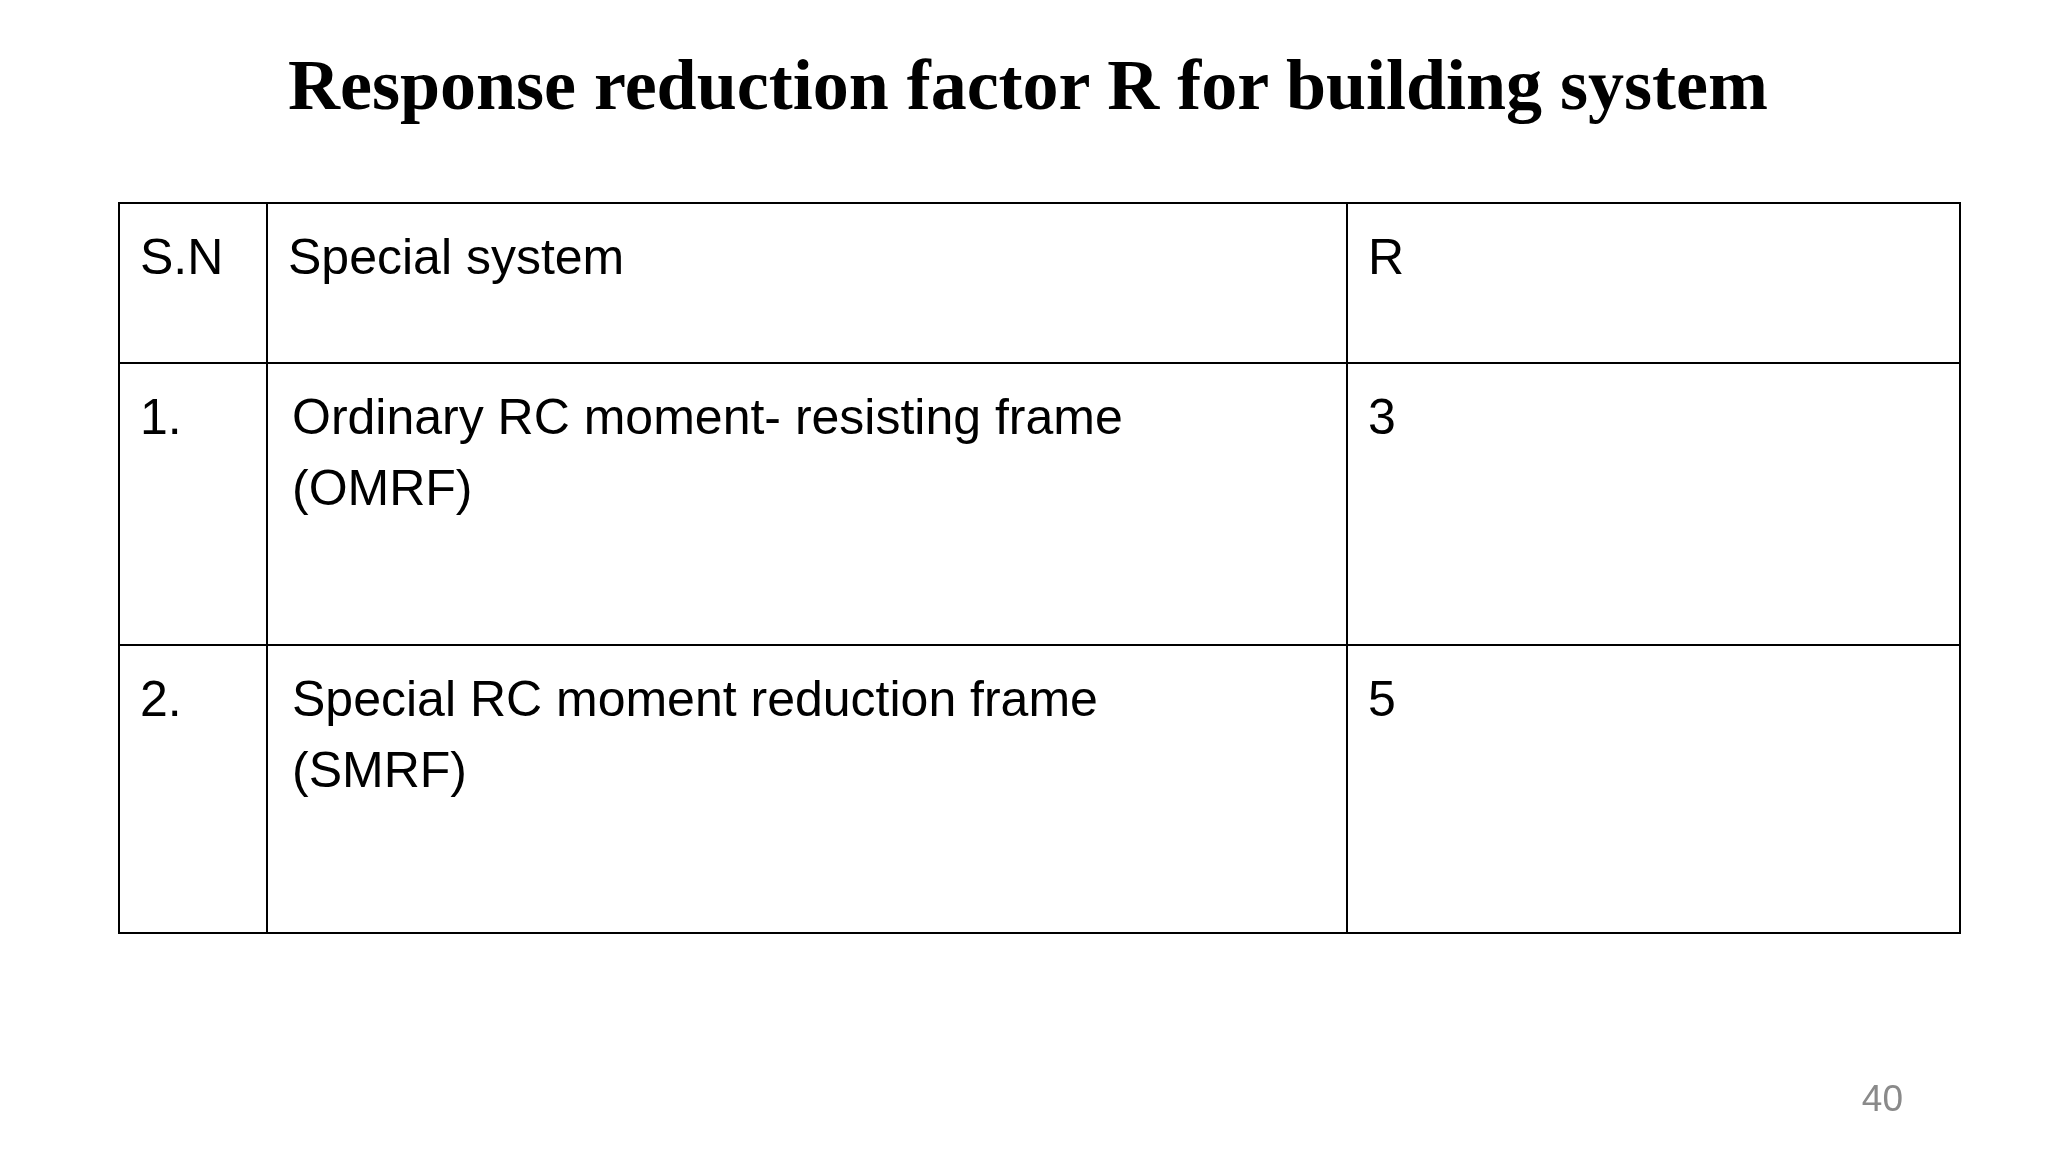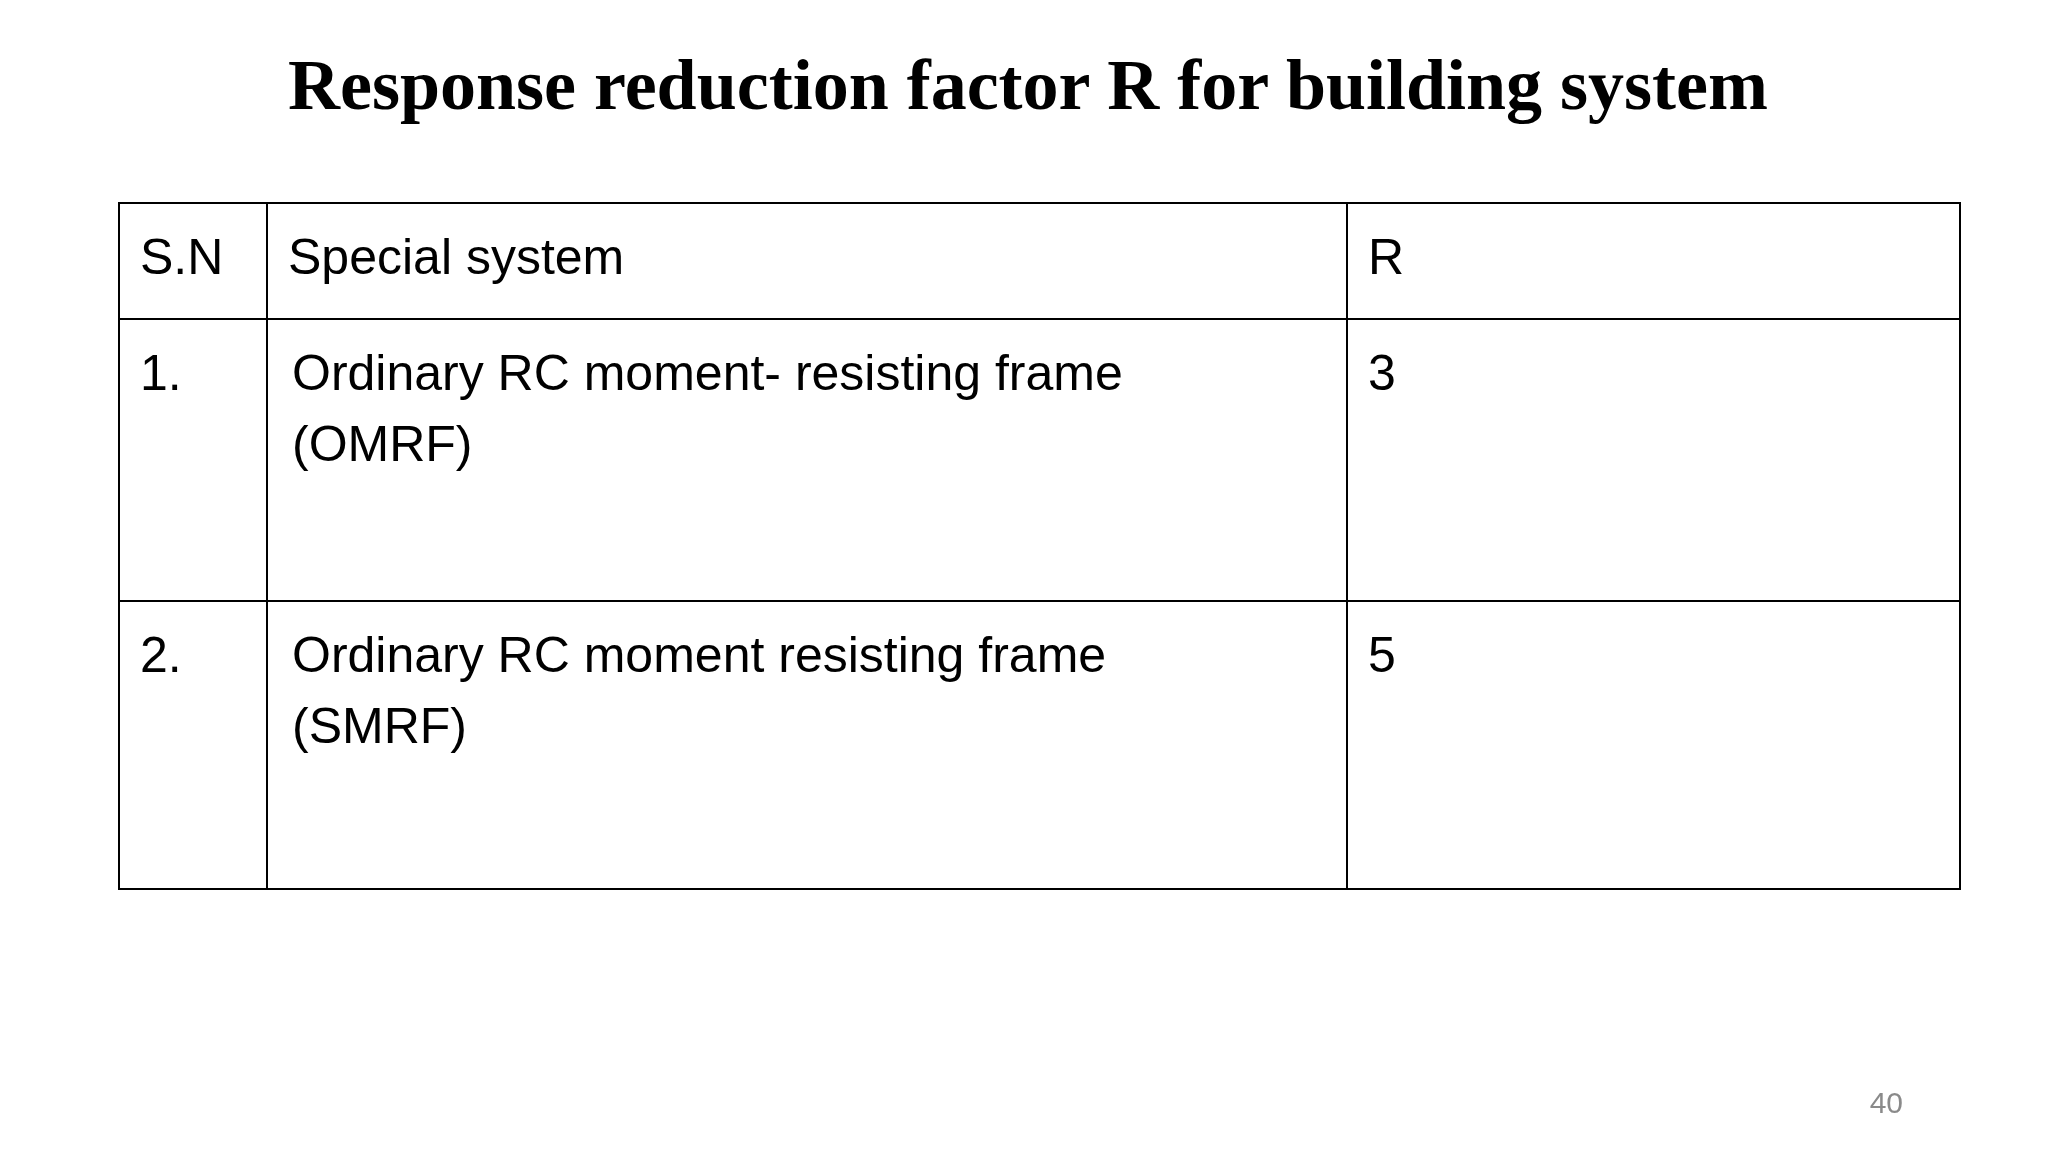--- a/index.html
+++ b/index.html
@@ -43,29 +43,29 @@
   table.r-table col.col-system { width: 1080px; }
   table.r-table col.col-r { width: 613px; }
   table.r-table th, table.r-table td {
     border: 2px solid #000000;
     vertical-align: top;
     text-align: left;
     font-weight: normal;
     padding: 18px 16px 16px 20px;
     background: #ffffff;
   }
-  table.r-table tr.row-header { height: 116px; }
+  table.r-table tr.row-header { height: 160px; }
   table.r-table tr.row-1 { height: 282px; }
   table.r-table tr.row-2 { height: 288px; }
   th.header-building { padding-left: 34px; }
   .page-number {
     position: absolute;
     right: 145px;
     bottom: 32px;
-    font-size: 30px;
+    font-size: 37px;
     color: #8a8a8a;
   }
 </style>
 </head>
 <body>
 
 <div class="slide">
 
   <div class="slide-title">Response reduction factor R for building system</div>
 
@@ -85,21 +85,21 @@
         <td>1.</td>
         <td>
           <span>Ordinary RC moment- resisting frame</span><br>
           <span>(OMRF)</span>
         </td>
         <td>3</td>
       </tr>
       <tr class="row-2">
         <td>2.</td>
         <td>
-          <span>Ordinary RC moment resisting frame</span><br>
+          <span>Special RC moment reduction frame</span><br>
           <span>(SMRF)</span>
         </td>
         <td>5</td>
       </tr>
     </tbody>
   </table>
 
   <div class="page-number">40</div>
 
 </div>

